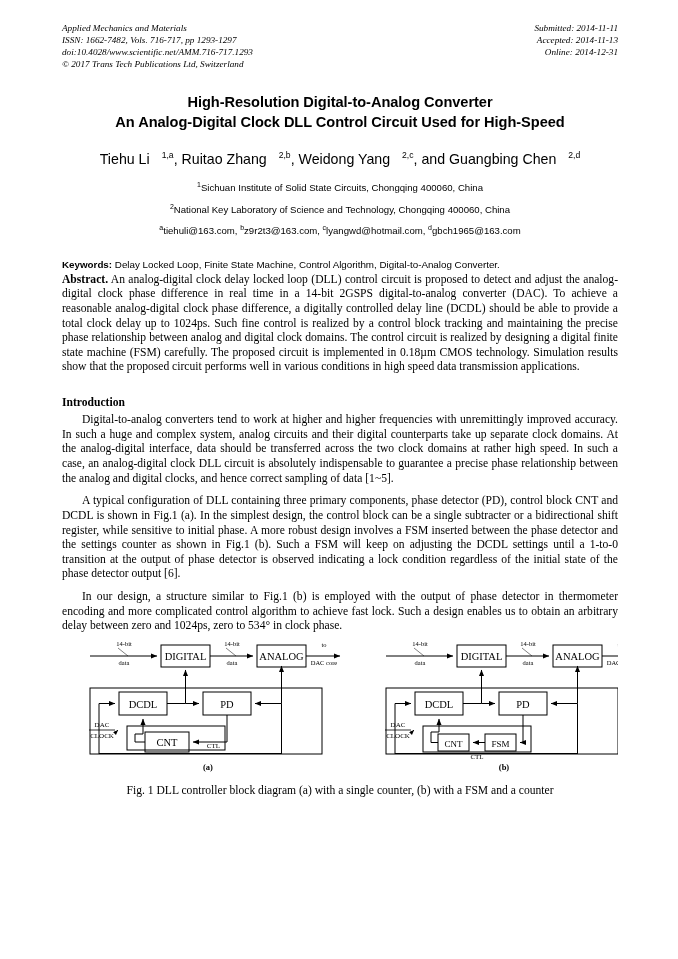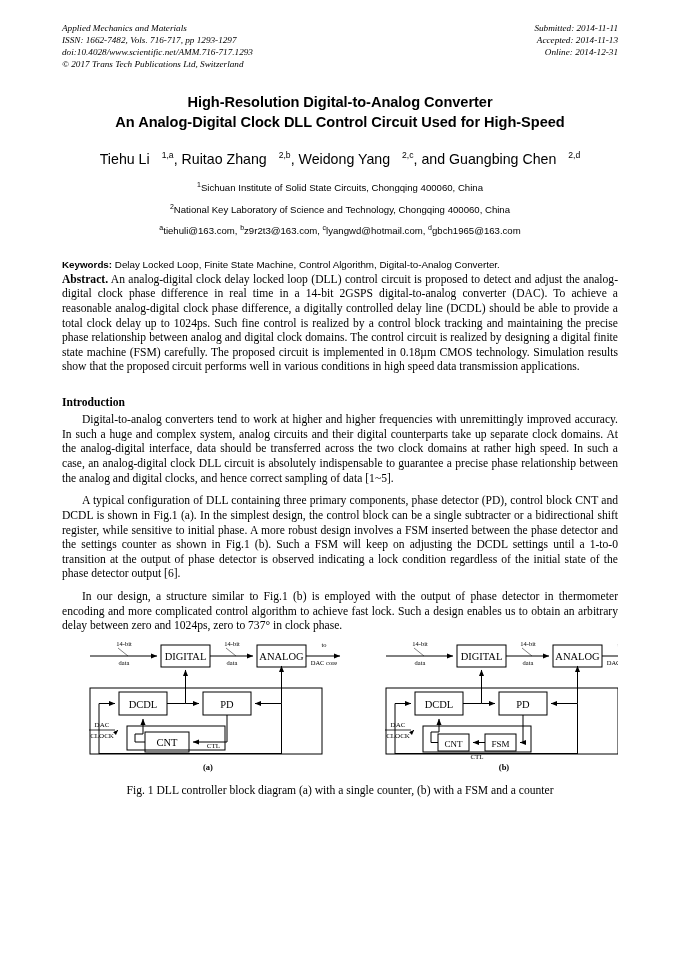--- a/index.html
+++ b/index.html
@@ -159,21 +159,21 @@
       <div><sup>a</sup><span>tiehuli@163.com, </span><sup>b</sup><span>z9r2t3@163.com, </span><sup>c</sup><span>lyangwd@hotmail.com, </span><sup>d</sup><span>gbch1965@163.com</span></div>
     </div>
 
     <div class="keywords"><span class="kw-label">Keywords:</span><span> Delay Locked Loop, Finite State Machine, Control Algorithm, Digital-to-Analog Converter.</span></div>
 
     <div class="abstract"><span class="ab-label">Abstract.</span><span> An analog-digital clock delay locked loop (DLL) control circuit is proposed to detect and adjust the analog-digital clock phase difference in real time in a 14-bit 2GSPS digital-to-analog converter (DAC). To achieve a reasonable analog-digital clock phase difference, a digitally controlled delay line (DCDL) should be able to provide a total clock delay up to 1024ps. Such fine control is realized by a control block tracking and maintaining the precise phase relationship between analog and digital clock domains. The control circuit is realized by designing a digital finite state machine (FSM) carefully. The proposed circuit is implemented in 0.18µm CMOS technology. Simulation results show that the proposed circuit performs well in various conditions in high speed data transmission applications.</span></div>
 
     <div class="sec-head">Introduction</div>
     <div class="para">Digital-to-analog converters tend to work at higher and higher frequencies with unremittingly improved accuracy. In such a huge and complex system, analog circuits and their digital counterparts take up separate clock domains. At the analog-digital interface, data should be transferred across the two clock domains at rather high speed. In such a case, an analog-digital clock DLL circuit is absolutely indispensable to guarantee a precise phase relationship between the analog and digital clocks, and hence correct sampling of data [1~5].</div>
     <div class="para tight">A typical configuration of DLL containing three primary components, phase detector (PD), control block CNT and DCDL is shown in Fig.1 (a). In the simplest design, the control block can be a single subtracter or a bidirectional shift register, while sensitive to initial phase. A more robust design involves a FSM inserted between the phase detector and the settings counter as shown in Fig.1 (b). Such a FSM will keep on adjusting the DCDL settings until a 1-to-0 transition at the output of phase detector is observed indicating a lock condition regardless of the initial state of the phase detector output [6].</div>
-    <div class="para tight">In our design, a structure similar to Fig.1 (b) is employed with the output of phase detector in thermometer encoding and more complicated control algorithm to achieve fast lock. Such a design enables us to obtain an arbitrary delay between zero and 1024ps, zero to 737° in clock phase.</div>
+    <div class="para tight">In our design, a structure similar to Fig.1 (b) is employed with the output of phase detector in thermometer encoding and more complicated control algorithm to achieve fast lock. Such a design enables us to obtain an arbitrary delay between zero and 1024ps, zero to 534° in clock phase.</div>
 
     <div class="figure-wrap">
       <svg class="fig-svg" width="556" height="132" viewBox="0 0 556 132">
         <defs>
           <marker id="ar" markerWidth="7" markerHeight="7" refX="6.2" refY="2.6" orient="auto">
             <path d="M0,0 L6.4,2.6 L0,5.2 z" fill="#000"></path>
           </marker>
         </defs>
 
         <g>

